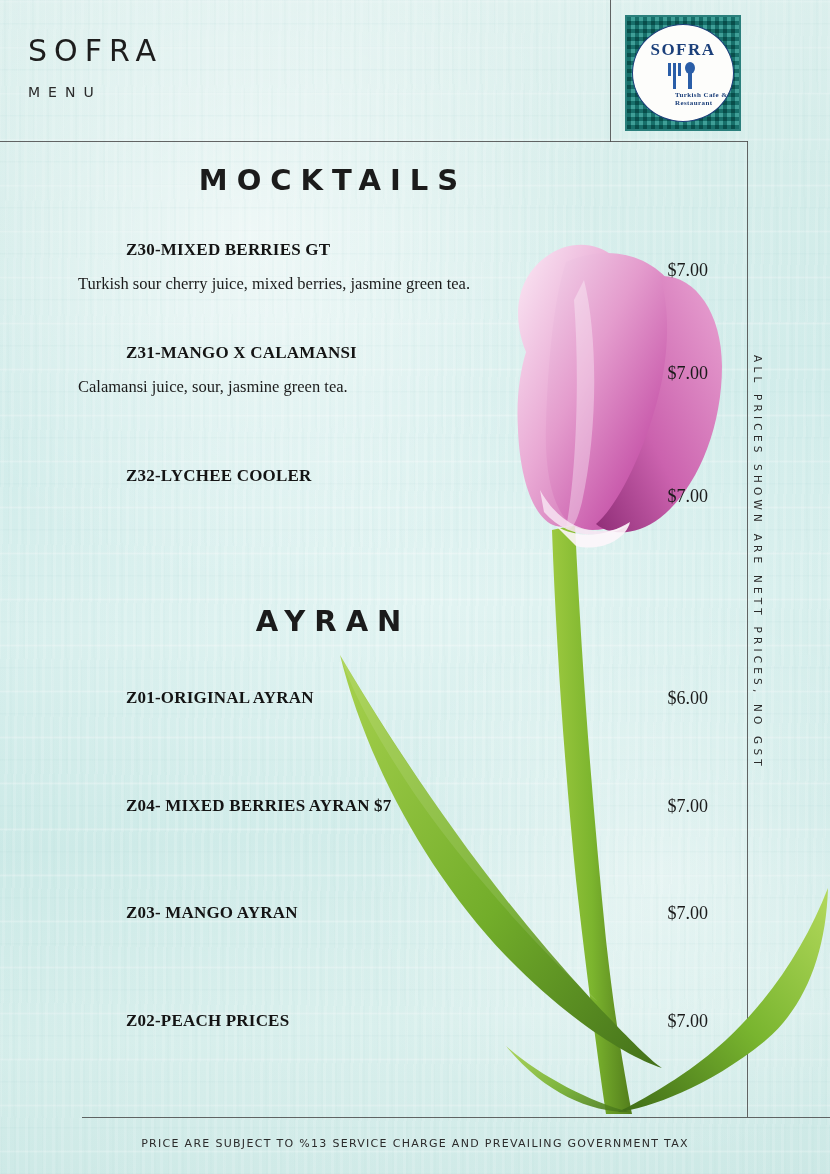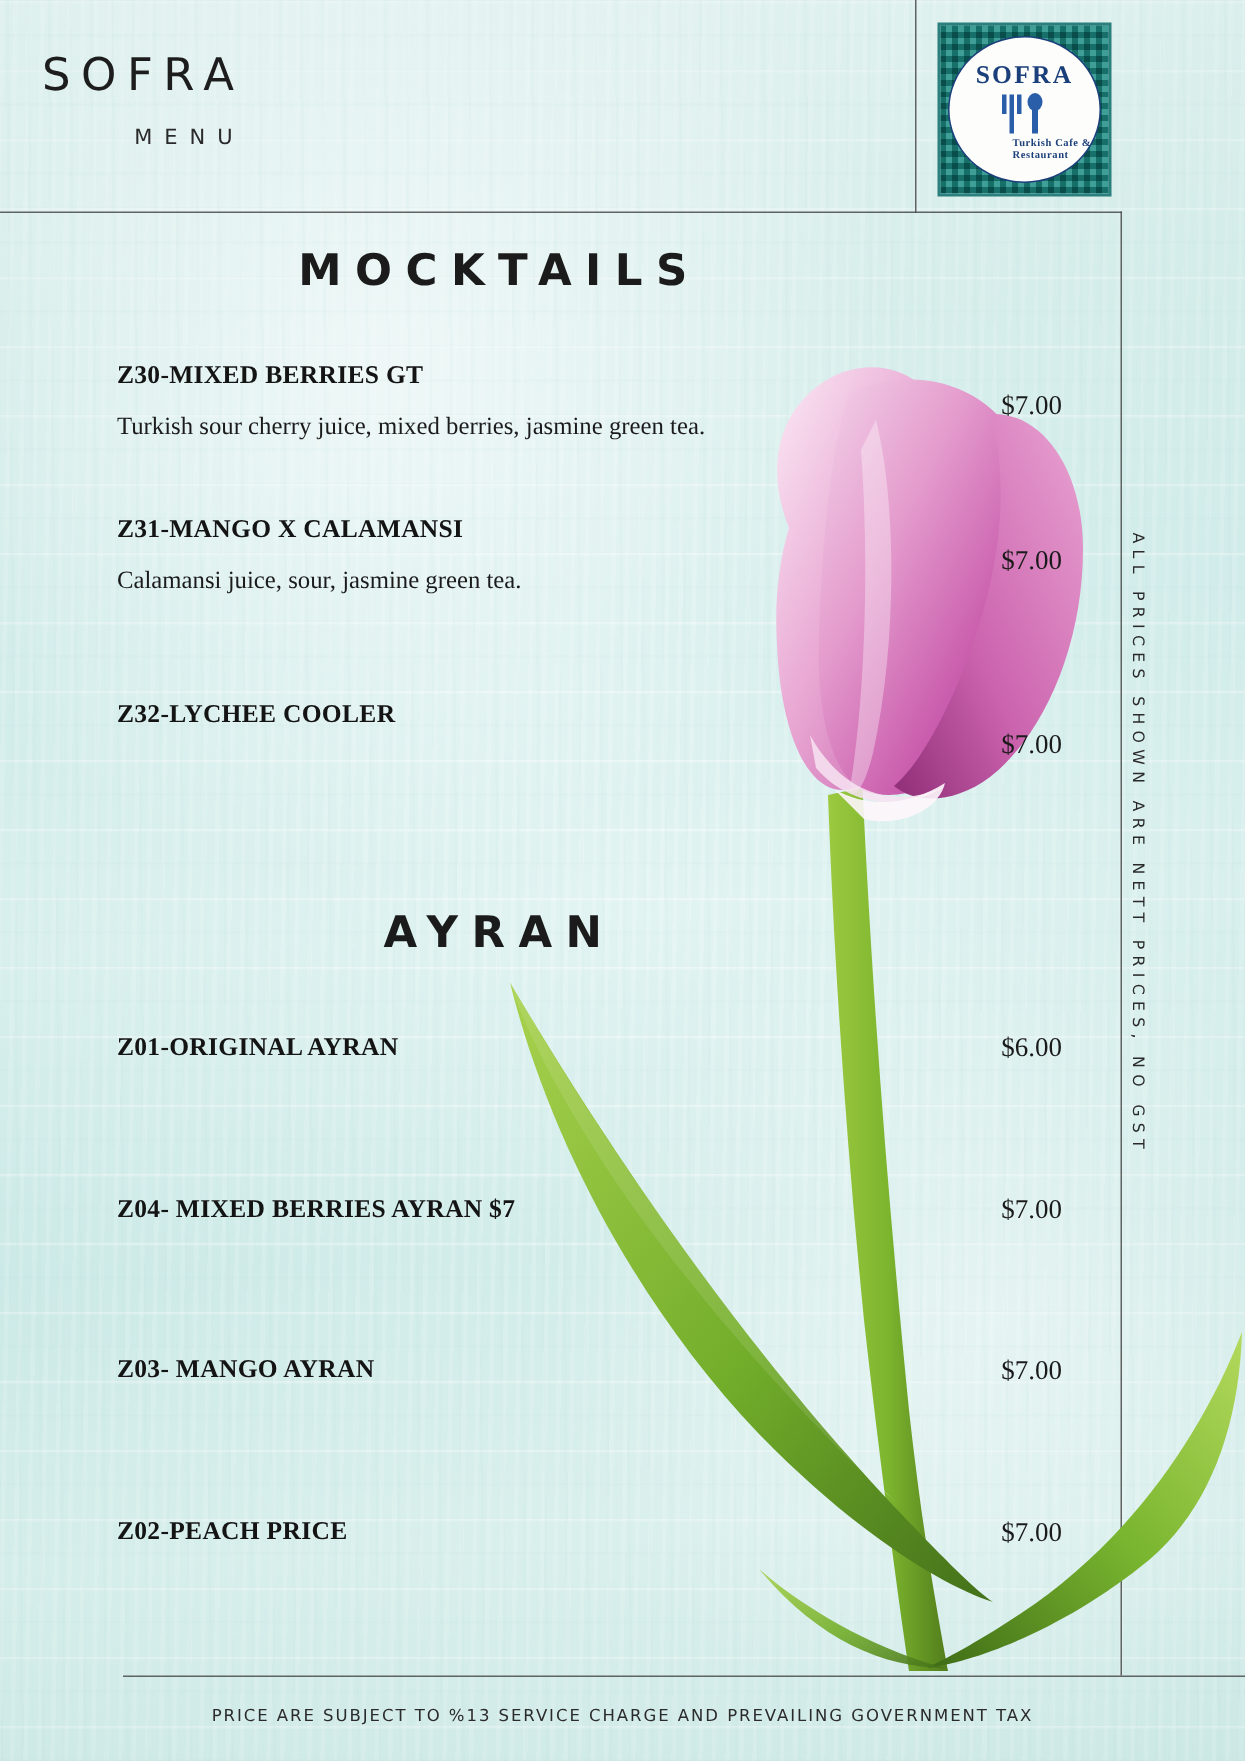--- a/index.html
+++ b/index.html
@@ -82,21 +82,20 @@
     font-weight: 400;
     line-height: 1;
   }
   .brand-sub {
     margin-top: 18px;
     font-family: "DejaVu Sans", sans-serif;
     font-size: 14px;
     letter-spacing: 8px;
     color: #2a2a2a;
     font-weight: 400;
-    text-align: right;
   }
 
   
   .logo-box {
     position: absolute; left: 625px; top: 15px;
     width: 112px; height: 112px;
     background:
       repeating-linear-gradient(0deg, #2f8d8a 0 4px, #7fc9c4 4px 8px),
       repeating-linear-gradient(90deg, #2f8d8a 0 4px, #7fc9c4 4px 8px);
     background-blend-mode: multiply;
@@ -171,20 +170,21 @@
     position: absolute;
     left: 78px;
     width: 650px;
   }
   .item-name {
     font-family: "Liberation Serif", serif;
     font-weight: 700;
     font-size: 17px;
     letter-spacing: .2px;
     color: #141414;
+    margin-left: 48px;
   }
   .item-desc {
     font-family: "Liberation Serif", serif;
     font-size: 16.5px;
     color: #1b1b1b;
     margin-top: 14px;
   }
   .item-price {
     position: absolute;
     right: 20px;
@@ -346,21 +346,21 @@
     <div class="item-name">Z04- MIXED BERRIES AYRAN $7</div>
     <div class="item-price">$7.00</div>
   </div>
 
   <div class="item" style="top:903px">
     <div class="item-name">Z03- MANGO AYRAN</div>
     <div class="item-price">$7.00</div>
   </div>
 
   <div class="item" style="top:1011px">
-    <div class="item-name">Z02-PEACH PRICE</div>
+    <div class="item-name">Z02-PEACH PRICES</div>
     <div class="item-price">$7.00</div>
   </div>
 
   <div class="side-note">ALL PRICES SHOWN ARE NETT PRICES, NO GST</div>
 
   <div class="footer-note">PRICE ARE SUBJECT TO %13 SERVICE CHARGE AND PREVAILING GOVERNMENT TAX</div>
 
 </div>
 
 </body></html>

